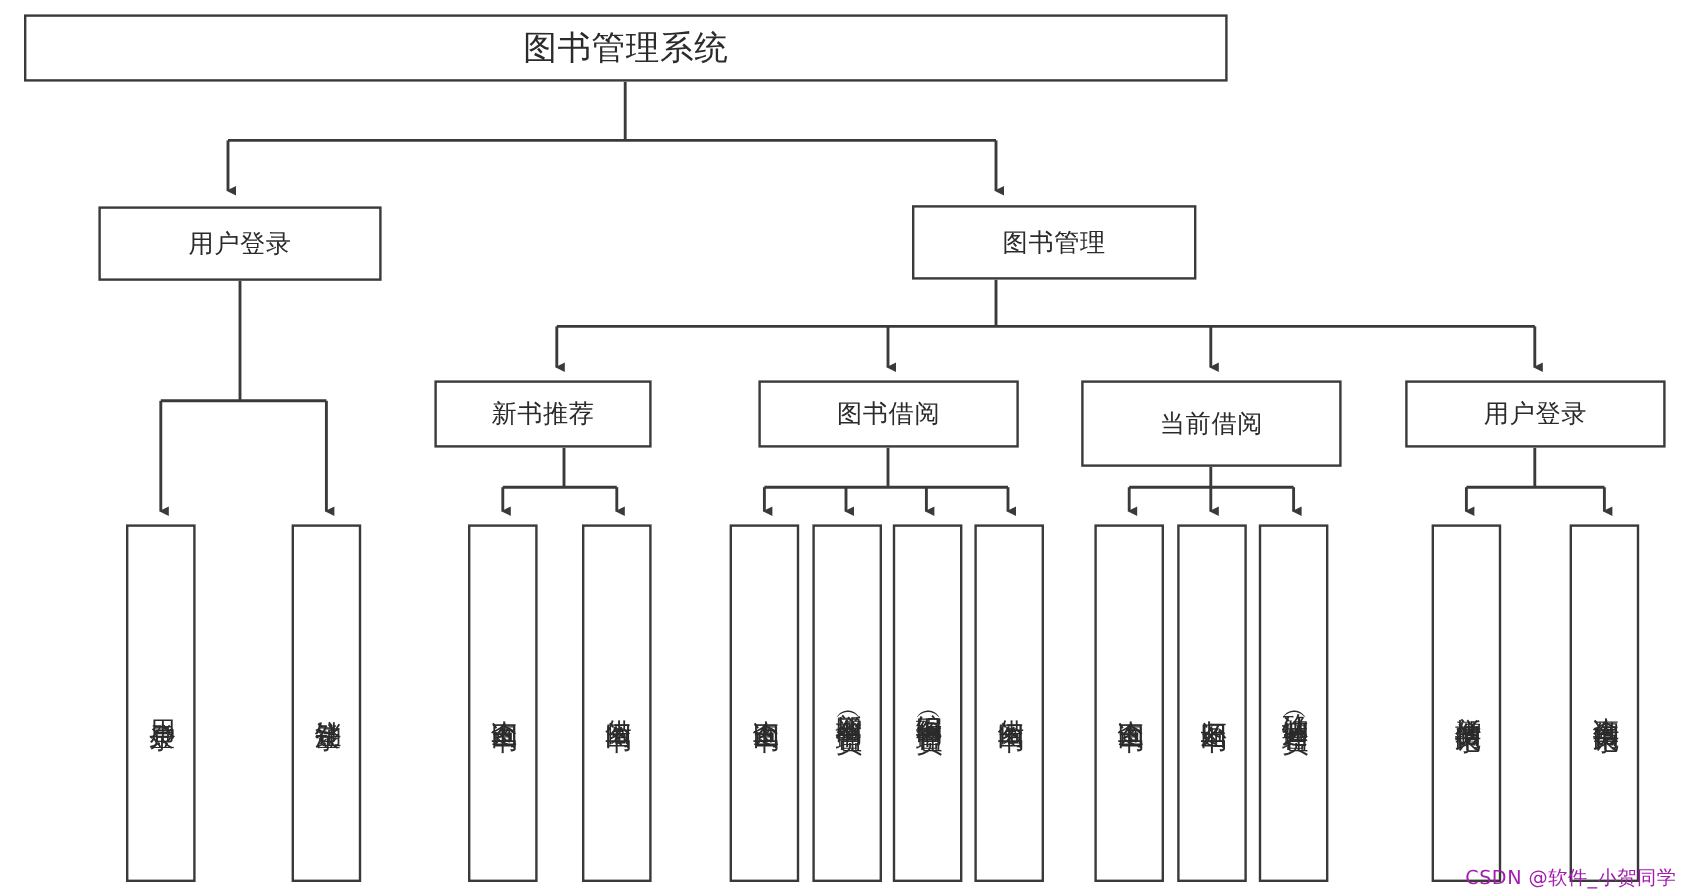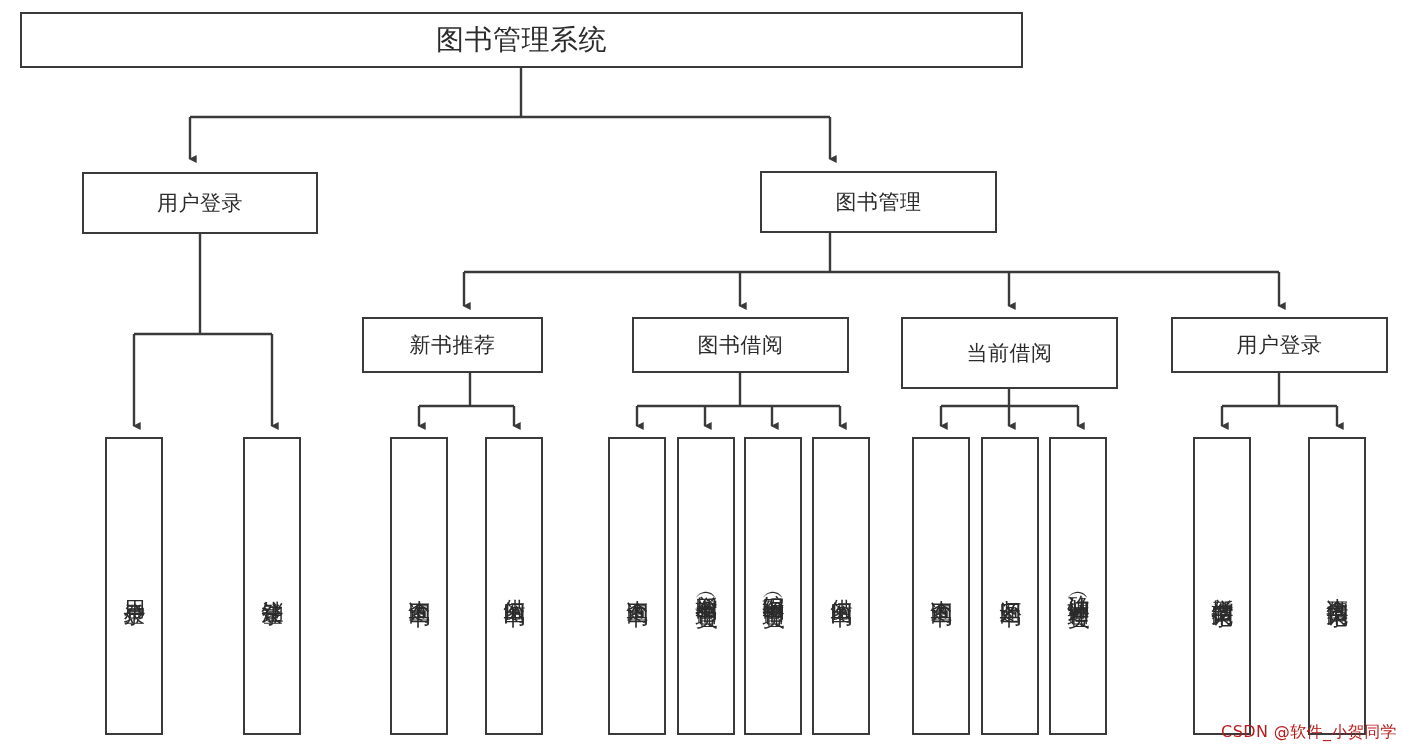--- a/index.html
+++ b/index.html
@@ -65,21 +65,21 @@
     font-size: 22px;
     line-height: 1.22;
     letter-spacing: 2px;
     white-space: nowrap;
   }
   #watermark {
     position: absolute;
     right: 8px;
     bottom: 4px;
     font-size: 16px;
-    color: #b91c1c;
+    color: #a21caf;
     letter-spacing: 0.4px;
     z-index: 5;
     white-space: nowrap;
     font-family: "DejaVu Sans", "Liberation Sans", sans-serif;
   }
 </style>
 </head>
 <body>
 
 <div id="diagram-root">

